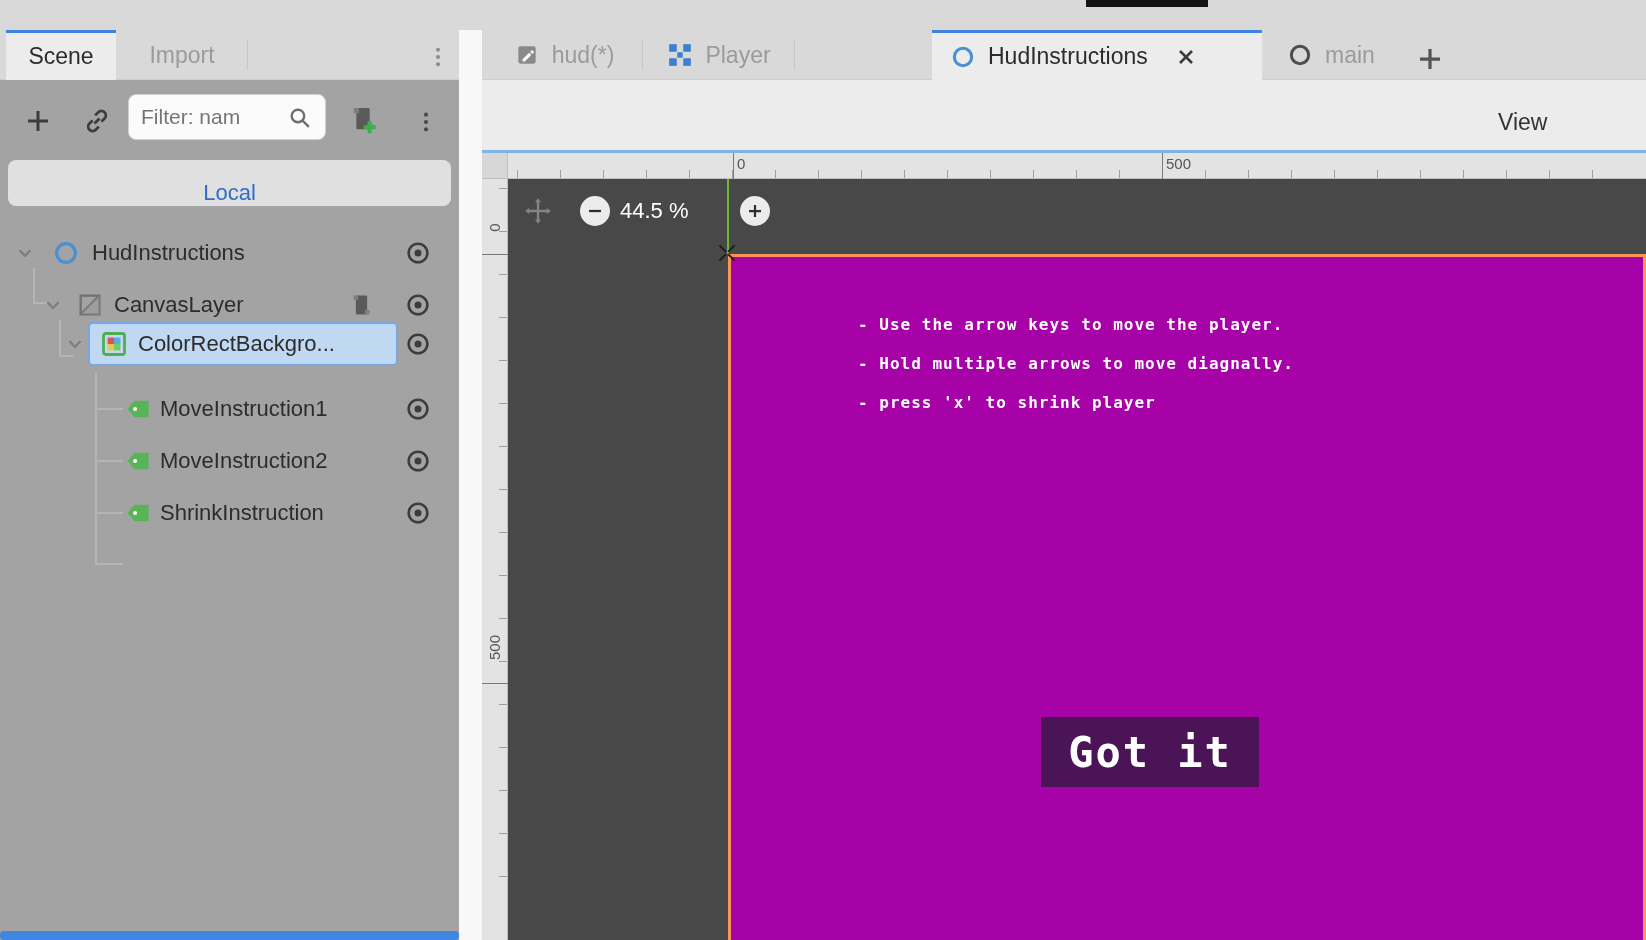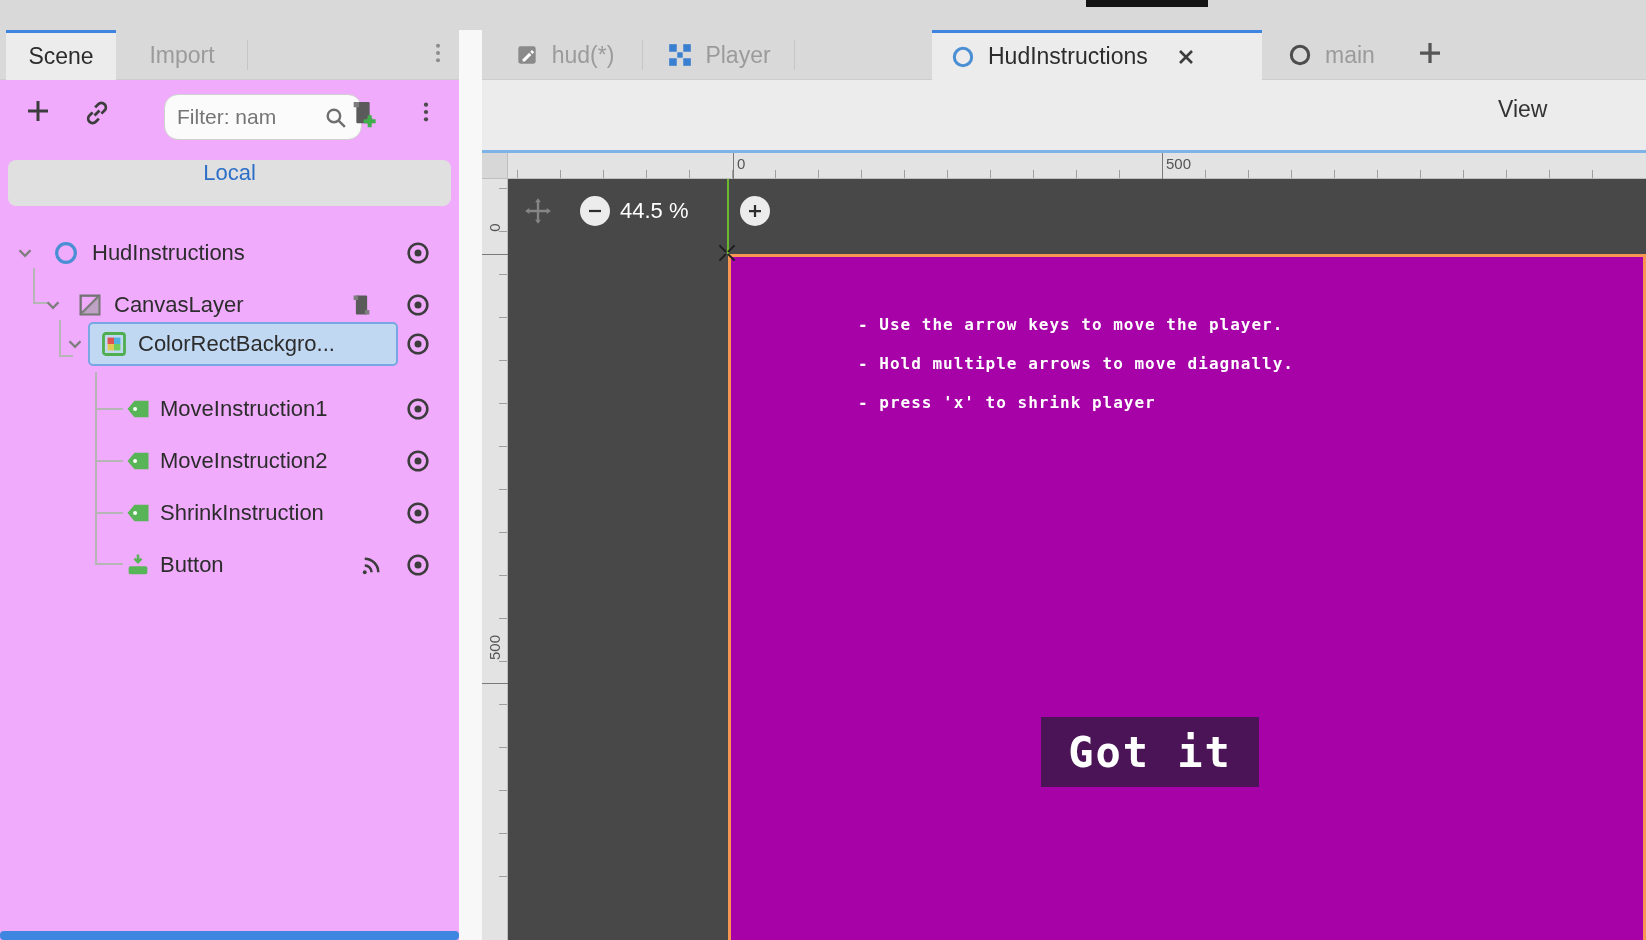--- a/index.html
+++ b/index.html
@@ -1,19 +1,19 @@
 <!DOCTYPE html>
 <html><head>
 <meta charset="utf-8">
 <style>
   *{box-sizing:border-box;margin:0;padding:0}
   html,body{width:1646px;height:940px;overflow:hidden}
   body{position:relative;font-family:"Liberation Sans",sans-serif;background:#ebebeb;color:#2e2e2e}
   .a{position:absolute}
-  .icon{display:flex;align-items:flex-start;justify-content:center}
+  .icon{display:flex;align-items:flex-end;justify-content:center}
   .tab{display:flex;align-items:center;justify-content:center;gap:12px;font-size:23px;height:50px}
   .tab.inactive{color:#9b9b9b}
   .tab.active{background:#ececec;border-top:3px solid #3d85e0;color:#2c2c2c}
   .tabsep{position:absolute;top:10px;width:1px;height:30px;background:#c6c6c6}
   .row{left:0;width:459px;height:52px;position:absolute}
   .rowlabel{position:absolute;font-size:22px;line-height:52px;white-space:nowrap;color:#2c2c2c}
   .eye{position:absolute;top:12px;left:404px;cursor:pointer}
   .tbtn{position:absolute;top:96px;width:40px;height:40px;display:flex;align-items:center;justify-content:center;border-radius:6px}
   .tsep{position:absolute;top:94px;width:1px;height:44px;background:#d0d0d0}
   .zoombtn{width:30px;height:30px;border-radius:50%;background:#ececec;display:flex;align-items:center;justify-content:center}
@@ -21,21 +21,21 @@
   .mono{font-family:"DejaVu Sans Mono",monospace;font-weight:bold}
   .connv{position:absolute;background:#b5b5b5}
   input{font-family:"Liberation Sans",sans-serif}
 </style>
 </head>
 <body>
 
 <div class="a" style="left:0;top:0;width:1646px;height:30px;background:#d9d9d9;"></div>
 <div class="a" style="left:1086px;top:0;width:122px;height:7px;background:#141414;"></div>
 
-<div class="a" style="left:0;top:30px;width:459px;height:910px;background:#f0abfc;">
+<div class="a" style="left:0;top:30px;width:459px;height:910px;background:#a3a3a3;">
 
   <div class="a" style="left:0;top:0;width:459px;height:50px;background:#d9d9d9;border-bottom:1px solid #cdcdcd;">
     <div class="a tab active" style="left:6px;top:0;width:110px;">
       <span>Scene</span>
     </div>
     <div class="a tab inactive" style="left:117px;top:0;width:130px;">
       <span>Import</span>
     </div>
     <div class="tabsep" style="left:247px"></div>
     <div class="a icon" style="left:424px;top:10px;width:28px;height:30px;">
@@ -52,21 +52,21 @@
         <path d="M12 4v16M4 12h16"></path>
       </svg>
   </div>
   <div class="a icon" style="left:78px;top:68px;width:38px;height:38px;">
     <svg width="30" height="30" viewBox="0 0 24 24" fill="none" stroke="#3c3c3c" stroke-width="2.2">
         <path d="M10 14l4-4"></path>
         <path d="M8.5 11.5L6 14a3.5 3.5 0 0 0 5 5l2.5-2.5"></path>
         <path d="M15.5 12.5L18 10a3.5 3.5 0 0 0-5-5l-2.5 2.5"></path>
       </svg>
   </div>
-  <div class="a" style="left:128px;top:64px;width:198px;height:46px;background:#fbfbfb;border:1px solid #d0d0d0;border-radius:14px;margin-left:36px;">
+  <div class="a" style="left:128px;top:64px;width:198px;height:46px;background:#fbfbfb;border:1px solid #d0d0d0;border-radius:8px;">
     <input class="a" style="left: 12px; top: 4px; width: 142px; height: 36px; border: none; outline: none; background: transparent; font-size: 21px; color: rgb(143, 143, 143);" placeholder="Filter: nam">
     <span class="a icon" style="left:158px;top:10px;">
       <svg width="25" height="25" viewBox="0 0 24 24" fill="none" stroke="#6f6f6f" stroke-width="2.3">
           <circle cx="10.5" cy="10.5" r="6"></circle>
           <path d="M15 15l6 6"></path>
         </svg>
     </span>
   </div>
   <div class="a icon" style="left:344px;top:68px;width:38px;height:38px;">
     <svg width="32" height="32" viewBox="0 0 24 24">
@@ -211,42 +211,20 @@
     </span>
     <span class="rowlabel" style="left:160px;">ShrinkInstruction</span>
     <span class="eye">
       <svg width="28" height="28" viewBox="0 0 24 24" fill="none" stroke="#3c3c3c" stroke-width="2.2">
           <circle cx="12" cy="12" r="8"></circle>
           <circle cx="12" cy="12" r="3" fill="#3c3c3c" stroke="none"></circle>
         </svg>
     </span>
   </div>
 
-  <div class="row" style="top:509px;">
-    <span class="a icon" style="left:124px;top:12px;">
-      <svg width="28" height="28" viewBox="0 0 24 24">
-          <rect x="4" y="13" width="16" height="7" rx="1.5" fill="#58b557"></rect>
-          <path d="M12 3v5M9 6.5l3 3 3-3" stroke="#58b557" stroke-width="2.2" fill="none"></path>
-        </svg>
-    </span>
-    <span class="rowlabel" style="left:160px;">Button</span>
-    <span class="a icon" style="left:358px;top:13px;">
-      <svg width="27" height="27" viewBox="0 0 24 24" fill="none" stroke="#3c3c3c" stroke-width="2.2">
-          <circle cx="6" cy="18" r="1.7" fill="#3c3c3c" stroke="none"></circle>
-          <path d="M6 12a6 6 0 0 1 6 6"></path>
-          <path d="M6 6a12 12 0 0 1 12 12"></path>
-        </svg>
-    </span>
-    <span class="eye">
-      <svg width="28" height="28" viewBox="0 0 24 24" fill="none" stroke="#3c3c3c" stroke-width="2.2">
-          <circle cx="12" cy="12" r="8"></circle>
-          <circle cx="12" cy="12" r="3" fill="#3c3c3c" stroke="none"></circle>
-        </svg>
-    </span>
-  </div>
 
   <div class="a" style="left:0;top:901px;width:459px;height:9px;background:#3f86e0;border-radius:4px;"></div>
 </div>
 
 <div class="a" style="left:459px;top:30px;width:23px;height:910px;background:#f8f8f8;"></div>
 
 <div class="a" style="left:482px;top:30px;width:1164px;height:50px;background:#d9d9d9;border-bottom:1px solid #cdcdcd;">
 
   <div class="a tab inactive" style="left:6px;top:0;width:152px;">
     <span class="icon">

